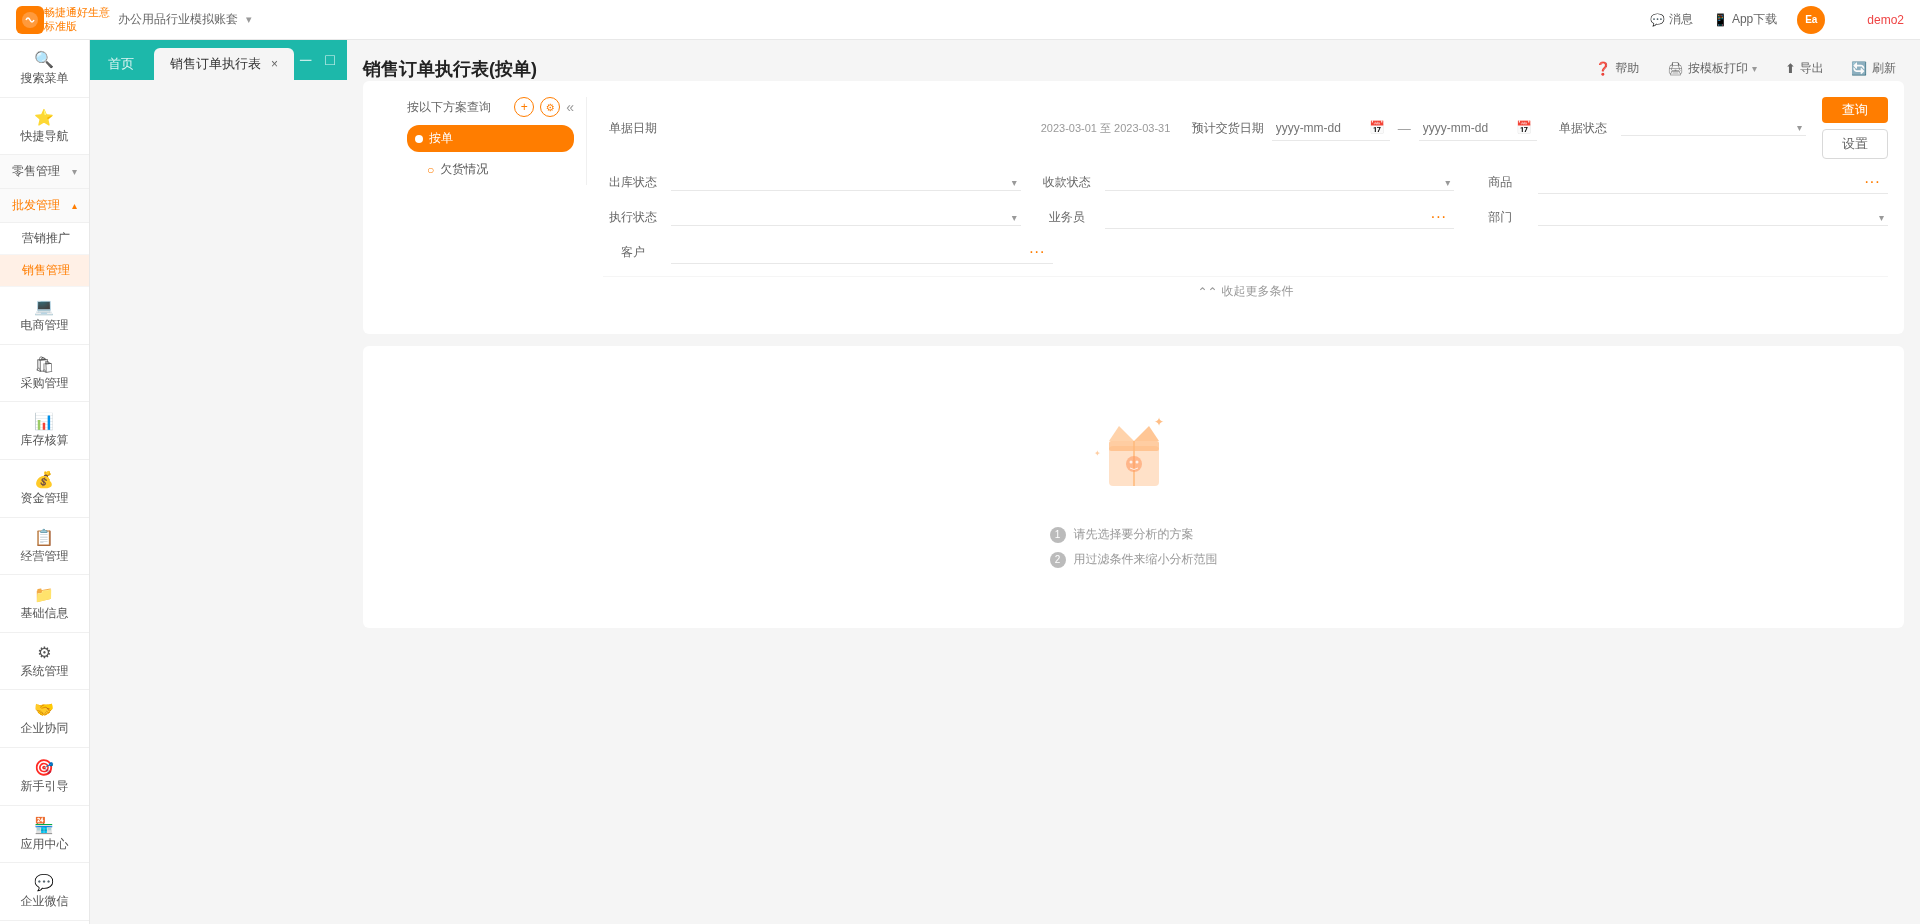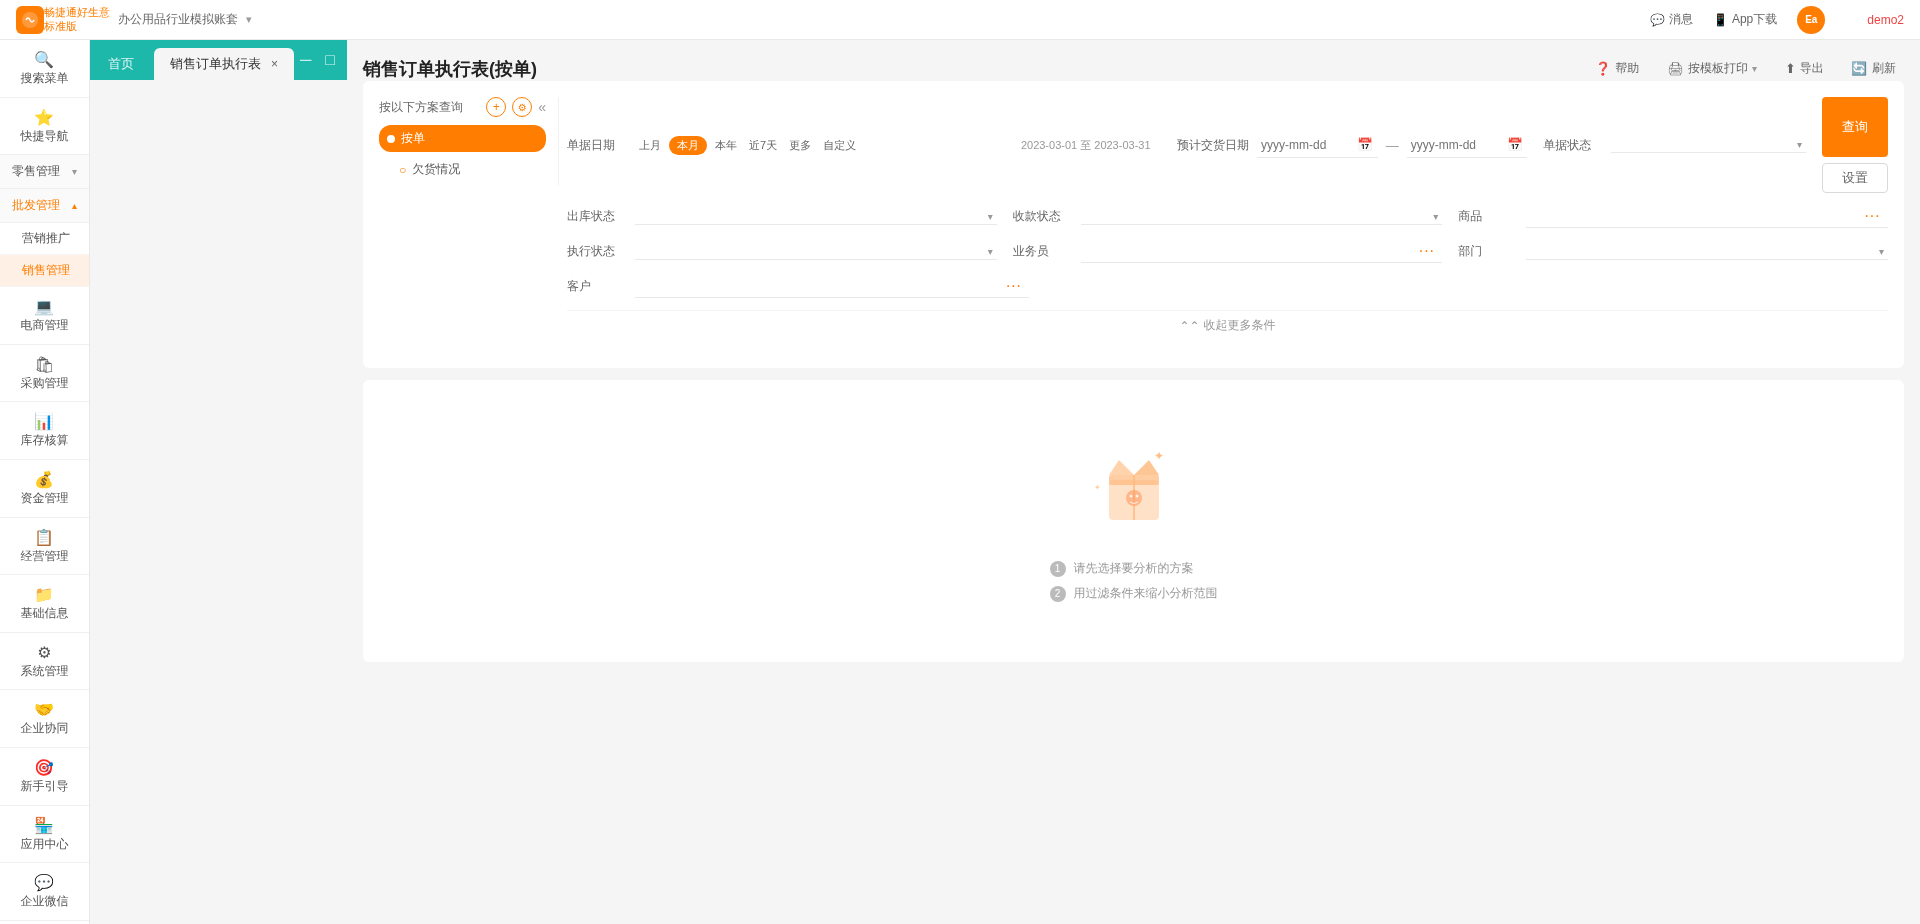--- a/index.html
+++ b/index.html
@@ -232,22 +232,23 @@
     
     .filter-panel {
       background: #fff;
       border-radius: 6px;
       padding: 16px;
       margin-bottom: 12px;
     }
     .filter-top {
       display: flex;
       align-items: flex-start;
-      gap: 8px;
+      gap: 16px;
       margin-bottom: 12px;
+      margin-left: 28px;
     }
     .scheme-panel {
       width: 180px;
       border-right: 1px solid #f0f0f0;
       padding-right: 12px;
       flex-shrink: 0;
     }
     .scheme-header {
       font-size: 12px;
       color: #666;
@@ -327,21 +328,21 @@
       display: flex;
       align-items: center;
       gap: 8px;
       flex: 1;
     }
     .filter-label {
       font-size: 12px;
       color: #666;
       white-space: nowrap;
       min-width: 60px;
-      text-align: left;
+      text-align: center;
     }
     .filter-input {
       flex: 1;
       border: none;
       border-bottom: 1px solid #e8e8e8;
       outline: none;
       font-size: 12px;
       color: #333;
       padding: 3px 0;
       background: transparent;
@@ -410,21 +411,21 @@
       font-size: 12px;
       gap: 4px;
       border-top: 1px solid #f5f5f5;
       margin-top: 4px;
     }
     .btn-primary {
       background: #ff7d00;
       color: #fff;
       border: none;
       border-radius: 4px;
-      padding: 21px 20px;
+      padding: 4px 20px;
       font-size: 13px;
       cursor: pointer;
       font-family: inherit;
     }
     .btn-secondary {
       background: #fff;
       color: #666;
       border: 1px solid #d9d9d9;
       border-radius: 4px;
       padding: 5px 16px;
@@ -676,30 +677,20 @@
               <span>欠货情况</span>
             </div>
           </div>
 
           <div class="filter-form">
 
             <div class="filter-row">
 
               <div class="filter-field" style="flex:2.5;">
                 <span class="filter-label">单据日期</span>
-                <div class="filter-date-group">
-                  <div class="date-quick-btns">
-                    <span class="date-quick-btn">上月</span>
-                    <span class="date-quick-btn active">本月</span>
-                    <span class="date-quick-btn">本年</span>
-                    <span class="date-quick-btn">近7天</span>
-                    <span class="date-quick-btn">更多</span>
-                    <span class="date-quick-btn">自定义</span>
-                  </div>
-                </div>
               </div>
 
               <div class="filter-field" style="flex:0.8; flex-direction:column; align-items:flex-start; justify-content:flex-end;">
                 <span class="date-range-text">2023-03-01 至 2023-03-31</span>
               </div>
 
               <div class="filter-field" style="flex:2;">
                 <span class="filter-label">预计交货日期</span>
                 <div class="date-input-box">
                   <input type="text" class="filter-input" placeholder="yyyy-mm-dd" style="">

